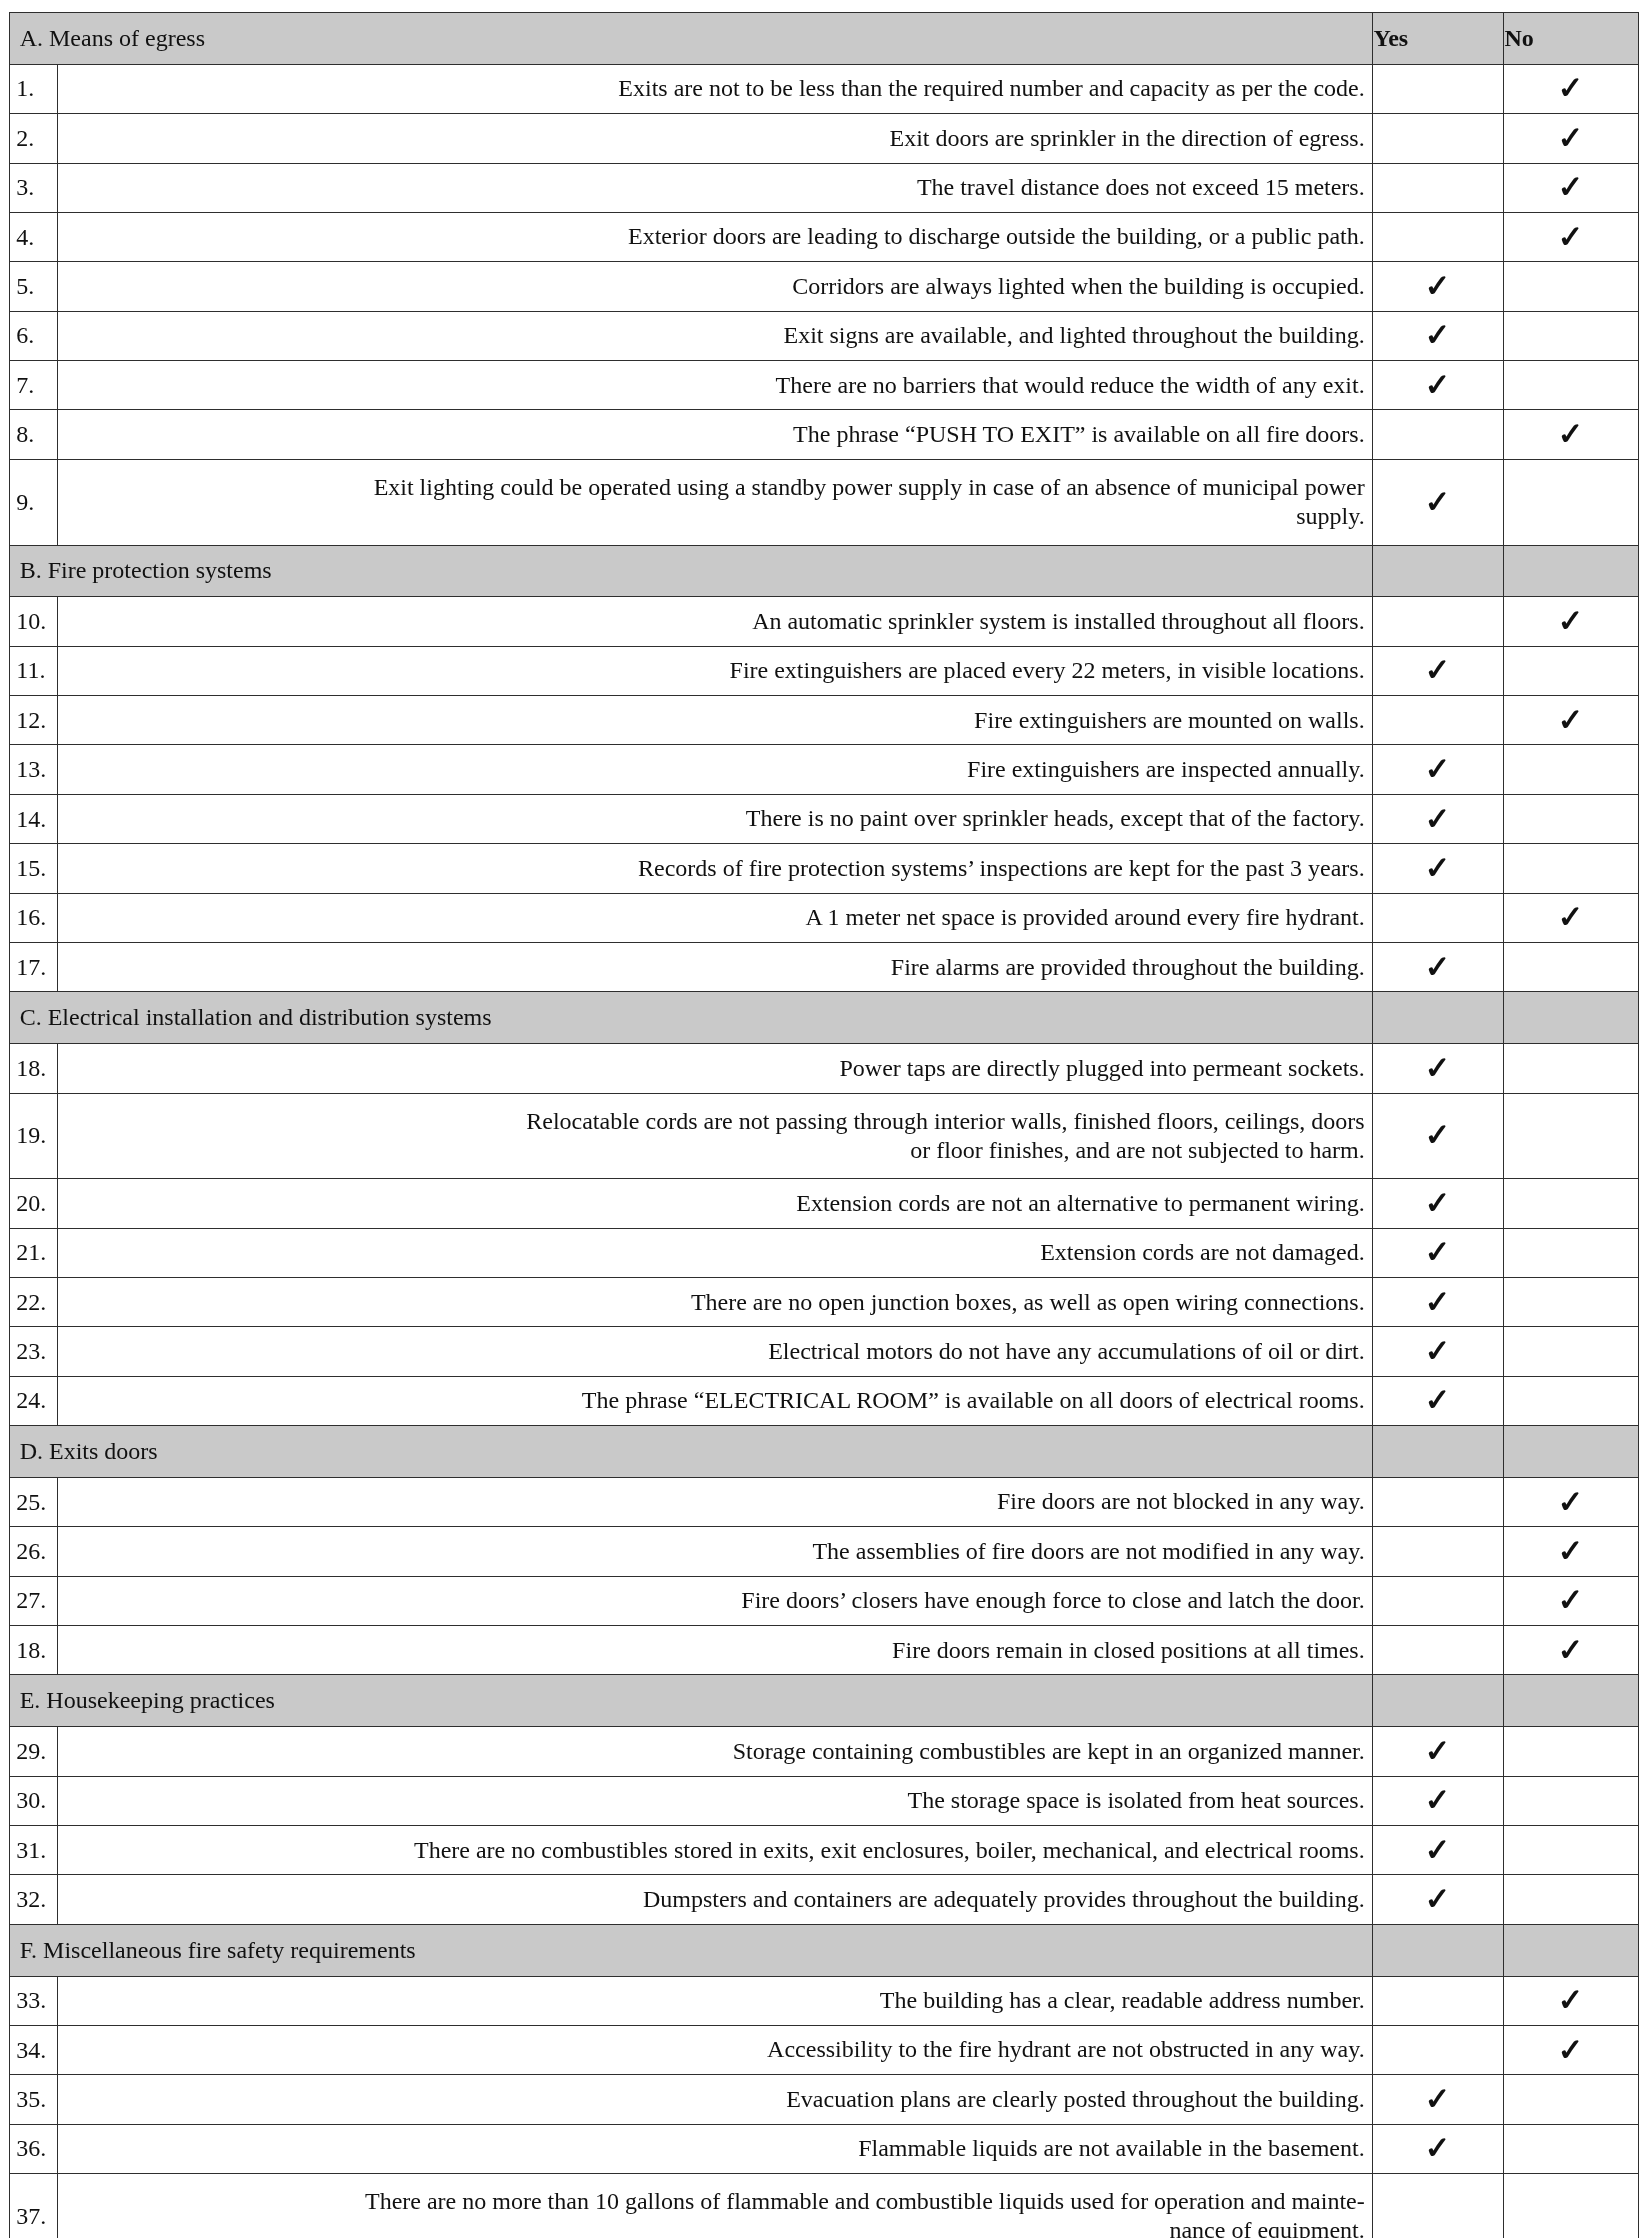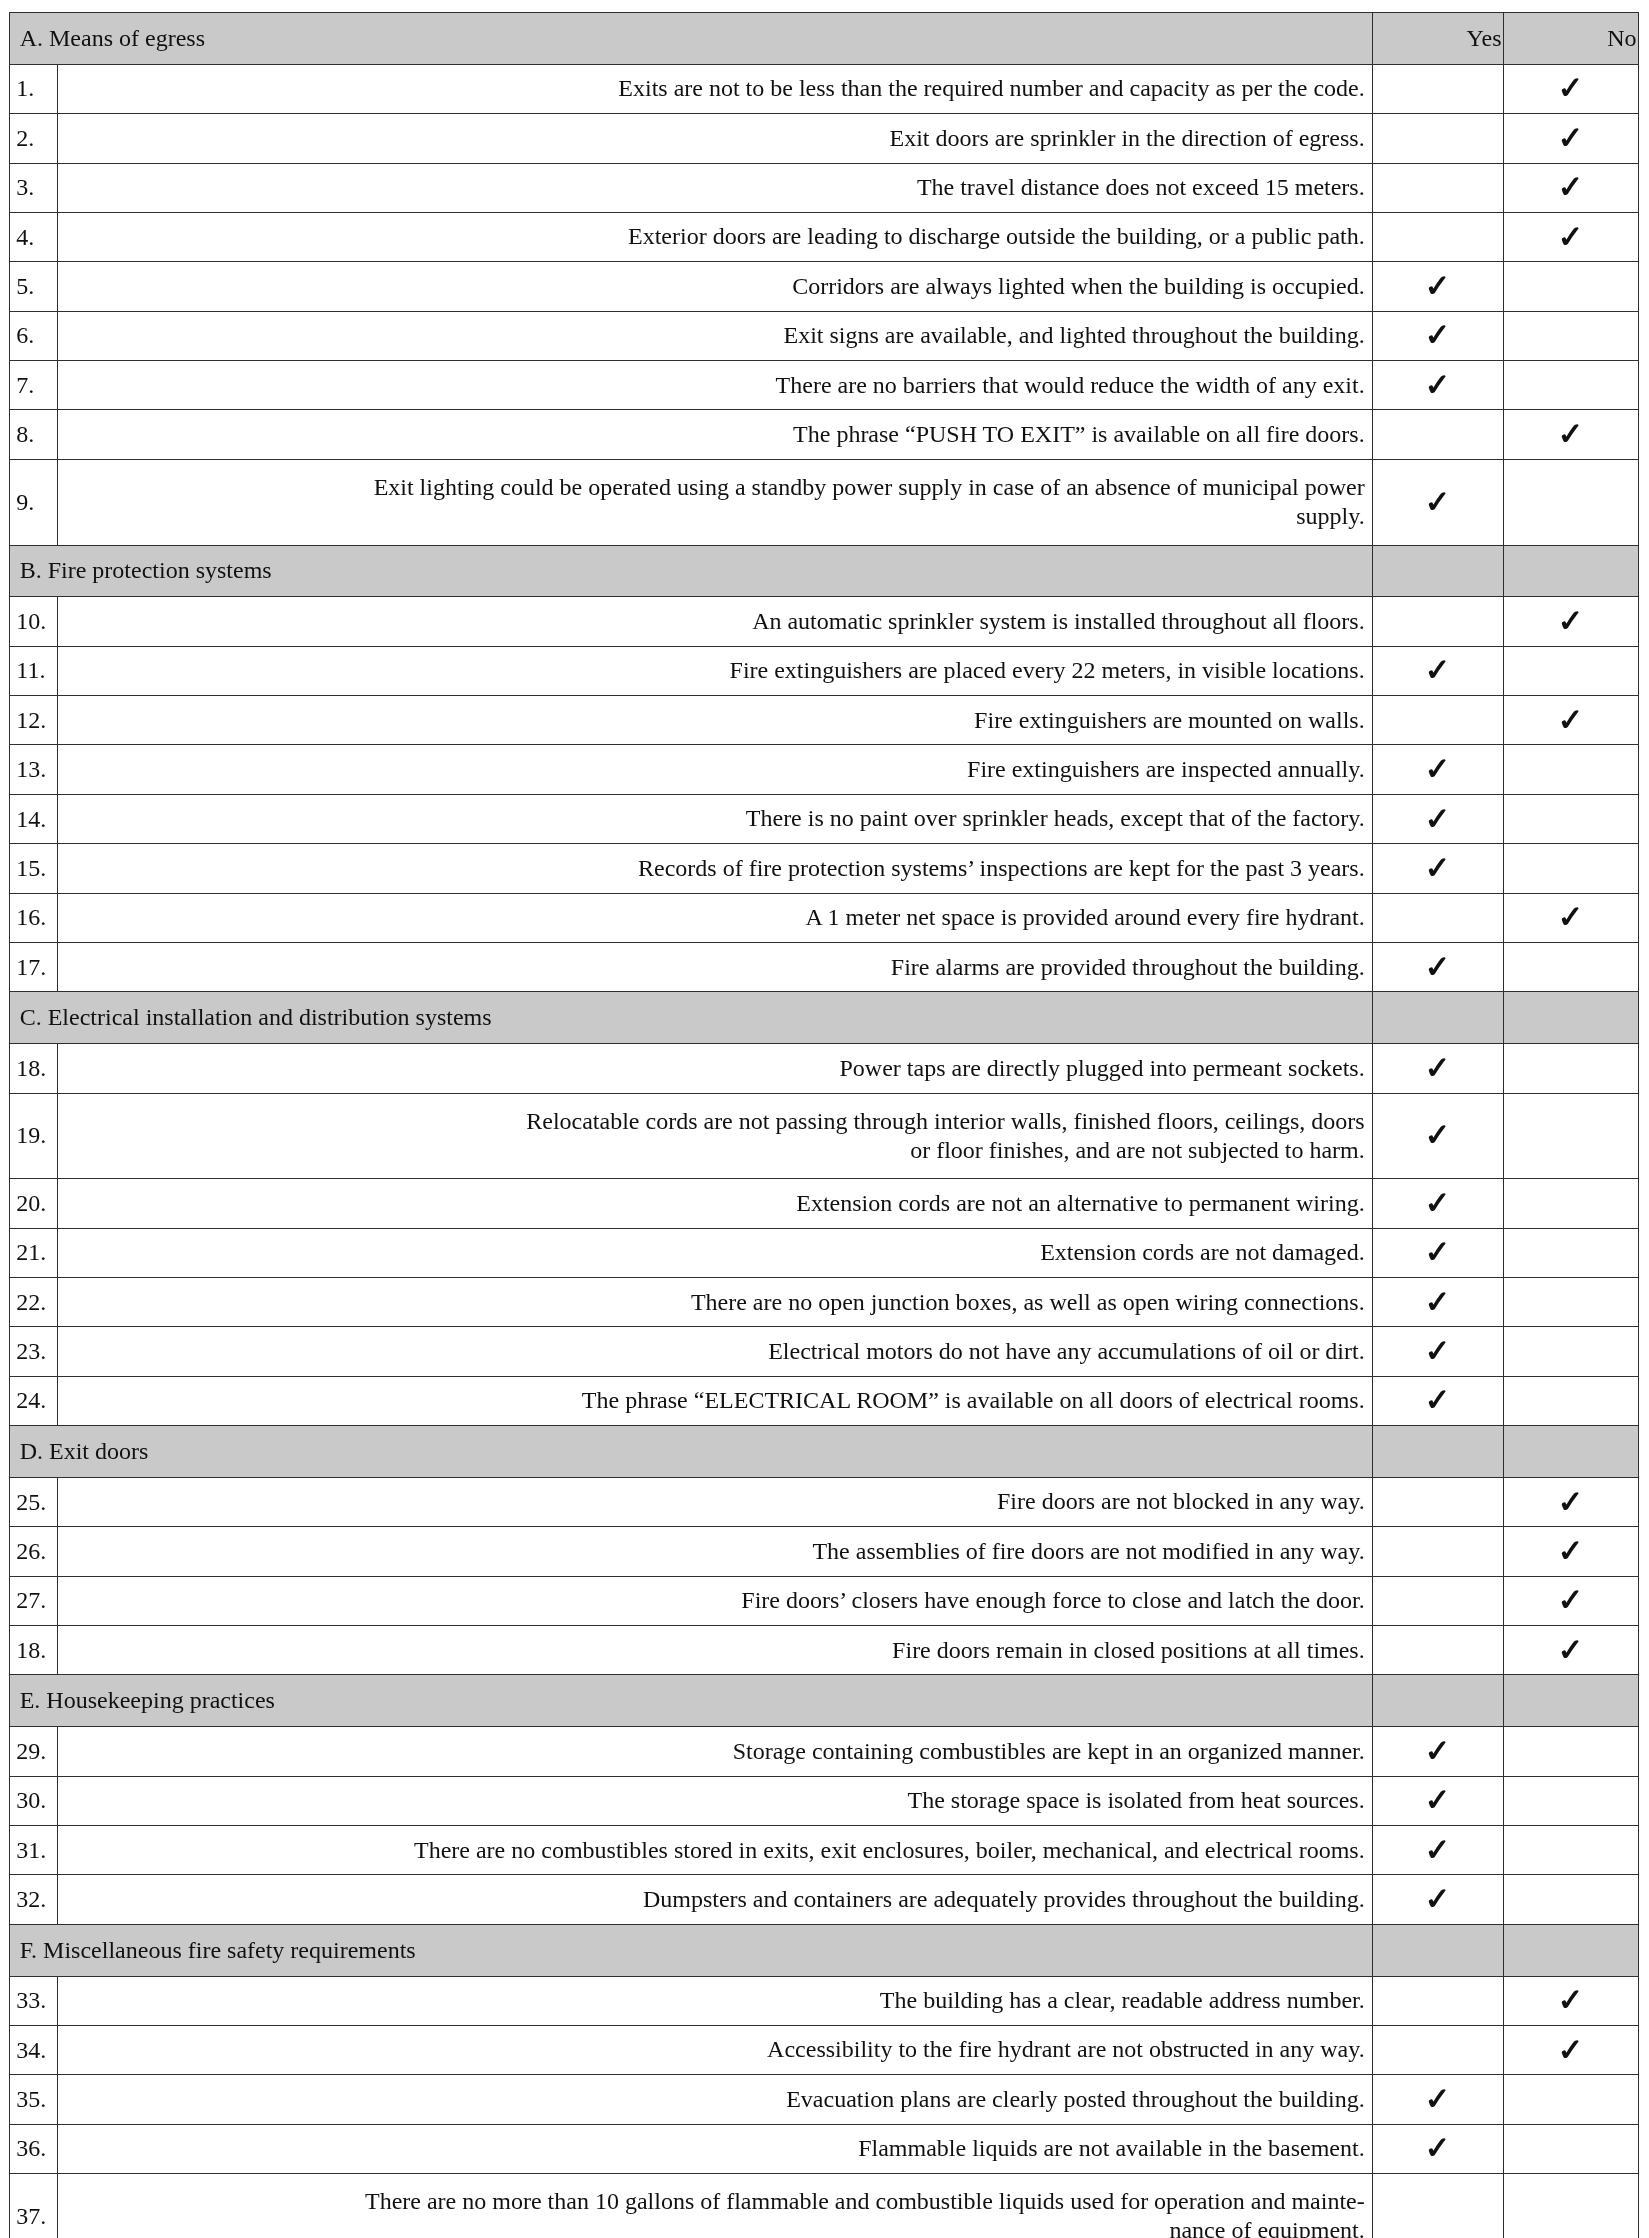--- a/index.html
+++ b/index.html
@@ -33,22 +33,22 @@
     background: var(--section-bg);
     font-weight: normal;
     text-align: left;
     padding: 3.4px 8.5px 3.4px 10.2px;
     height: 44px;
   }
   .section-blank { background: var(--section-bg); }
 
   th.yn-head {
     background: var(--section-bg);
-    font-weight: normal;
-    text-align: right;
+    font-weight: bold;
+    text-align: left;
     height: 46px;
   }
 
   td.num {
     padding: 1.7px 1.7px 1.7px 6.8px;
     text-align: left;
     height: 45px;
   }
   td.desc {
     padding: 3.4px 6.8px 3.4px 12px;
@@ -237,21 +237,21 @@
           <td class="yn"><span class="check">✓</span></td>
           <td class="yn"></td>
         </tr>
         <tr>
           <td class="num">24.</td>
           <td class="desc">The phrase “ELECTRICAL ROOM” is available on all doors of electrical rooms.</td>
           <td class="yn"><span class="check">✓</span></td>
           <td class="yn"></td>
         </tr>
         <tr>
-          <td colspan="2" class="section-cell">D. Exit doors</td>
+          <td colspan="2" class="section-cell">D. Exits doors</td>
           <td class="section-blank"></td>
           <td class="section-blank"></td>
         </tr>
         <tr>
           <td class="num">25.</td>
           <td class="desc">Fire doors are not blocked in any way.</td>
           <td class="yn"></td>
           <td class="yn"><span class="check">✓</span></td>
         </tr>
         <tr>

